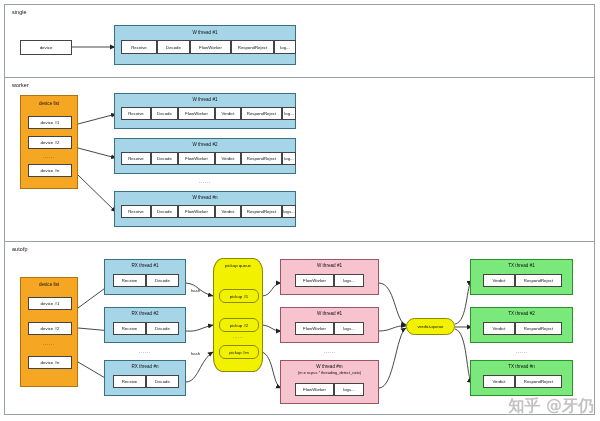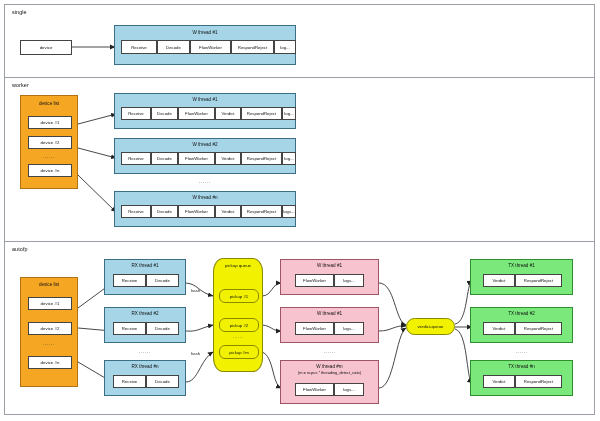--- a/index.html
+++ b/index.html
@@ -331,13 +331,14 @@
   <div class="grp green" style="left:470px;top:360px;width:103px;height:36px;">
     <div class="grp-title" style="top:3px;">TX thread #n</div>
     <div class="cell" style="left:12px;top:14px;width:32px;height:13px;">
         <span>Verdict</span>
       </div>
     <div class="cell" style="left:44px;top:14px;width:47px;height:13px;">
         <span>RespondReject</span>
       </div>
   </div>
 
+  <div class="watermark">知乎 @牙仍</div>
 </div>
 
 </body></html>

